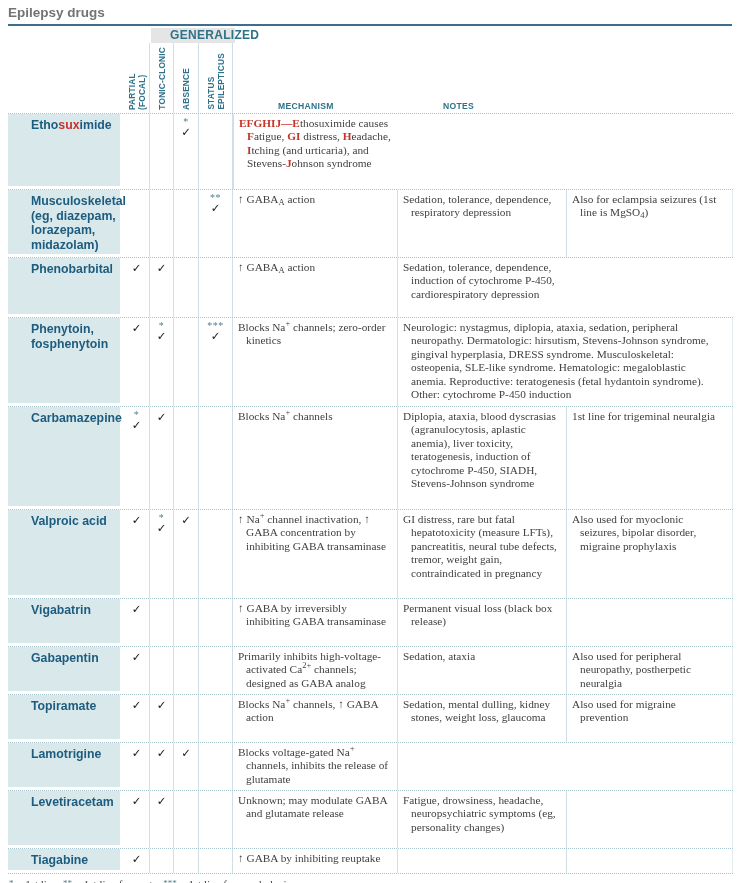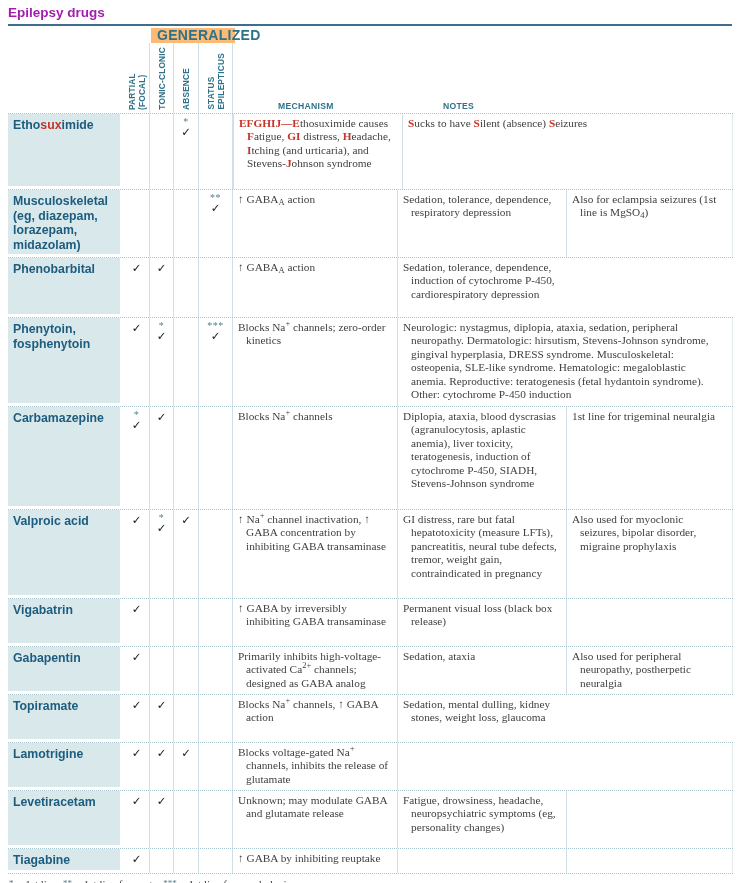--- a/index.html
+++ b/index.html
@@ -1,53 +1,53 @@
 <!DOCTYPE html>
 <html><head>
 <meta charset="utf-8">
 <style>
   html,body{margin:0;padding:0;background:#ffffff;}
   .page{width:738px;height:883px;box-sizing:border-box;padding:3px 5px 0 8px;background:#fff;
         font-family:"Liberation Serif",serif;color:#3f3f3f;overflow:hidden;}
   .page-title{font-family:"Liberation Sans",sans-serif;font-weight:bold;font-size:13.5px;
-        color:#a21caf;padding:2px 0 4px 0;}
+        color:#737373;padding:2px 0 4px 0;}
   .title-rule{height:2px;background:#3f6e8c;margin-right:1px;}
 
   
   .c-drug{width:112px;flex:none;}
   .c-part{width:26px;flex:none;}
   .c-tonic{width:24px;flex:none;}
   .c-abs{width:25px;flex:none;}
   .c-stat{width:34px;flex:none;}
   .c-mech{width:164px;flex:none;}
   .c-side{width:169px;flex:none;}
   .c-notes{flex:1;}
 
   
   .hrow1{display:flex;height:15px;margin-top:2px;}
   .hsp1{width:143px;flex:none;}
-  .gen-band{width:84px;flex:none;background:#fdba74;font-family:"Liberation Sans",sans-serif;
-        font-weight:bold;font-size:14px;letter-spacing:.3px;color:#2e7289;line-height:15px;
-        padding-left:6px;box-sizing:border-box;}
+  .gen-band{width:84px;flex:none;background:#e5e5e5;font-family:"Liberation Sans",sans-serif;
+        font-weight:bold;font-size:12px;letter-spacing:.3px;color:#2e7289;line-height:15px;
+        padding-left:19px;box-sizing:border-box;}
   .hrow2{display:flex;height:70px;border-bottom:1px dotted #a9c5cf;align-items:stretch;}
   .hrow2 .c-drug{margin-right:4px;}
   .vcell{display:flex;align-items:flex-end;justify-content:center;padding-bottom:3px;
         border-right:1px solid #cfdfe4;box-sizing:border-box;}
   .vlabel{writing-mode:vertical-rl;transform:rotate(180deg);white-space:pre-line;
         font-family:"Liberation Sans",sans-serif;font-weight:bold;font-size:8.3px;
         letter-spacing:.2px;color:#2e7289;line-height:10px;}
   .hcell{display:flex;align-items:flex-end;padding:0 0 2px 5px;box-sizing:border-box;}
   .hcell.c-side,.hcell.c-notes{border-left:1px solid transparent;}
   .hlabel{font-family:"Liberation Sans",sans-serif;font-weight:bold;font-size:8.6px;
         letter-spacing:.3px;color:#2e7289;margin-left:40px;}
 
   
   .row{display:flex;border-bottom:1px dotted #a9c5cf;align-items:stretch;}
   .drugcell{background:#d9e8eb;margin-right:4px;border-bottom:3px solid #fff;
-        padding:4px 4px 2px 5px;box-sizing:border-box;
+        padding:4px 4px 2px 23px;box-sizing:border-box;
         font-family:"Liberation Sans",sans-serif;font-weight:bold;font-size:12.3px;
         line-height:14.5px;color:#1d5c7e;}
   .cc{display:flex;flex-direction:column;align-items:center;padding-top:4px;
         border-right:1px solid #cfdfe4;box-sizing:border-box;}
   .star{color:#54808f;font-size:10px;line-height:8px;letter-spacing:.5px;}
   .check{font-size:11.5px;line-height:13px;color:#1c1c1c;font-weight:bold;
         font-family:"DejaVu Sans",sans-serif;}
   .cc span:empty{display:none;}
   .bodycell{padding:3px 8px 3px 13px;text-indent:-8px;box-sizing:border-box;
         font-size:11.3px;line-height:13.4px;color:#3f3f3f;}
@@ -101,21 +101,20 @@
     <div class="row" style="min-height:75px">
       <div class="c-drug drugcell"><span>Etho</span><span class="seg-red">sux</span><span>imide</span></div>
       <div class="cc c-part"></div>
       <div class="cc c-tonic"></div>
       <div class="cc c-abs">
           <span class="star">*</span>
           <span class="check">✓</span>
         </div>
       <div class="cc c-stat"></div>
       <div class="c-side bodycell"><span class="seg-red seg-b">EFGHIJ—E</span><span>thosuximide causes </span><span class="seg-red seg-b">F</span><span>atigue, </span><span class="seg-red seg-b">GI</span><span> distress, </span><span class="seg-red seg-b">H</span><span>eadache, </span><span class="seg-red seg-b">I</span><span>tching (and urticaria), and Stevens-</span><span class="seg-red seg-b">J</span><span>ohnson syndrome</span></div>
-      <div class="c-notes bodycell"><span class="seg-red seg-b">S</span><span>ucks to have </span><span class="seg-red seg-b">S</span><span>ilent (absence) </span><span class="seg-red seg-b">S</span><span>eizures</span></div>
     </div>
 
     <div class="row" style="min-height:61px">
       <div class="c-drug drugcell"><span>Musculoskeletal (eg, diazepam, lorazepam, midazolam)</span></div>
       <div class="cc c-part"></div>
       <div class="cc c-tonic"></div>
       <div class="cc c-abs"></div>
       <div class="cc c-stat">
           <span class="star">**</span>
           <span class="check">✓</span>
@@ -222,20 +221,21 @@
       <div class="cc c-part">
           <span class="check">✓</span>
         </div>
       <div class="cc c-tonic">
           <span class="check">✓</span>
         </div>
       <div class="cc c-abs"></div>
       <div class="cc c-stat"></div>
       <div class="c-mech bodycell"><span>Blocks Na</span><sup>+</sup><span> channels, </span><span class="seg-b">↑ </span><span>GABA action</span></div>
       <div class="c-side bodycell"><span>Sedation, mental dulling, kidney stones, weight loss, glaucoma</span></div>
+      <div class="c-notes bodycell"><span>Also used for migraine prevention</span></div>
     </div>
 
     <div class="row" style="min-height:47px">
       <div class="c-drug drugcell"><span>Lamotrigine</span></div>
       <div class="cc c-part">
           <span class="check">✓</span>
         </div>
       <div class="cc c-tonic">
           <span class="check">✓</span>
         </div>

